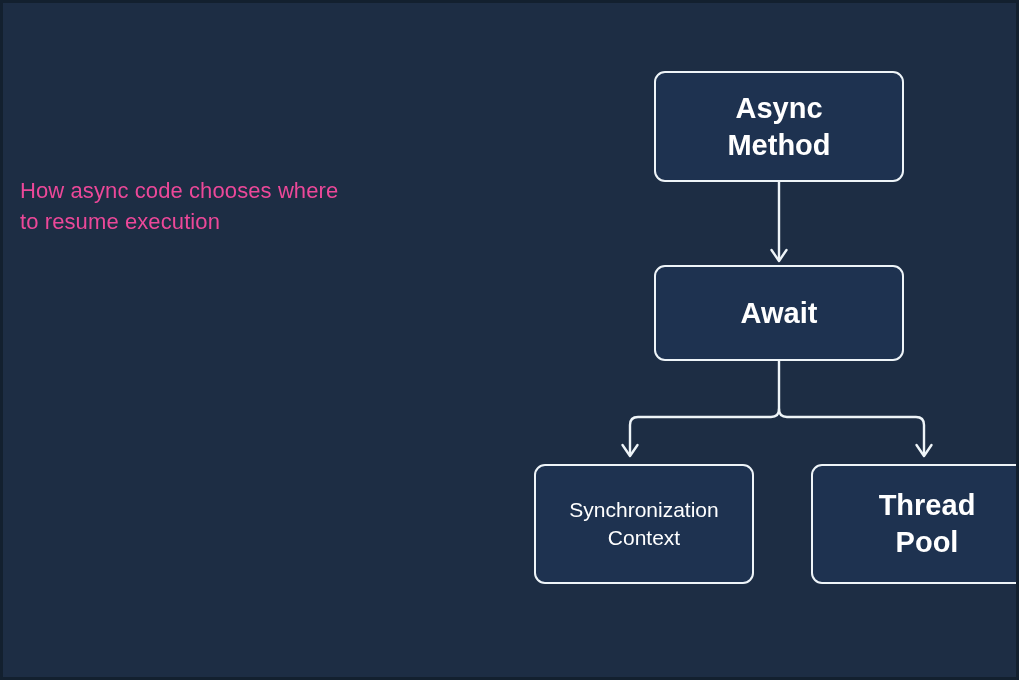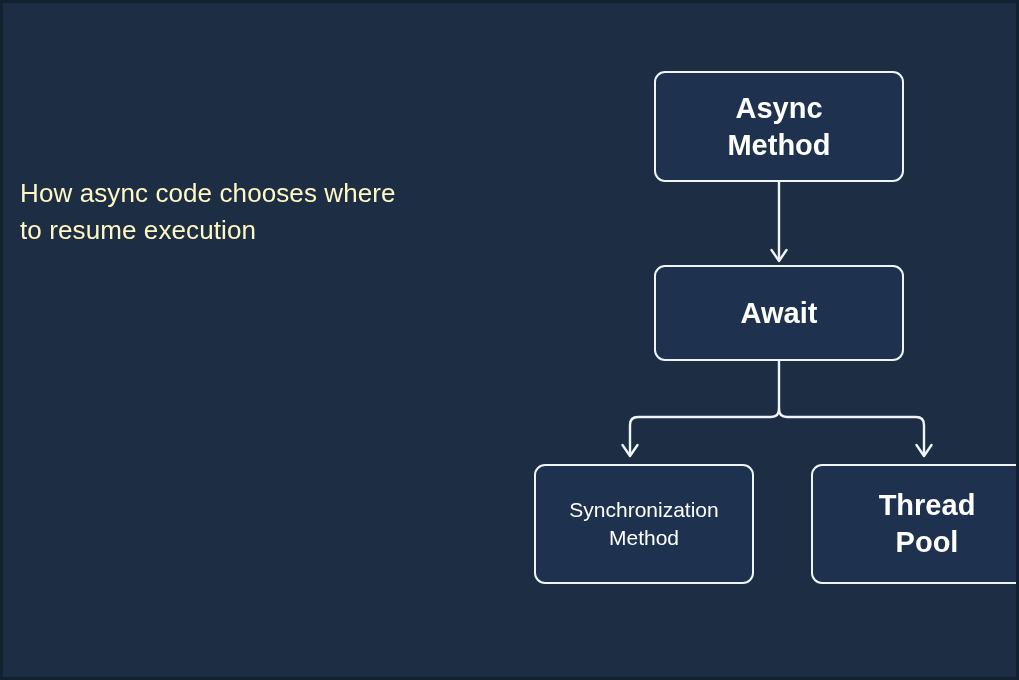--- a/index.html
+++ b/index.html
@@ -30,25 +30,25 @@
     margin: 0;
     font-size: 57px;
     font-weight: bold;
     line-height: 1.26;
     letter-spacing: -0.8px;
     color: #f4f8fb;
     white-space: pre-line;
   }
   #page-subtitle {
     margin: 22px 0 0 0;
-    font-size: 26px;
+    font-size: 22px;
     font-weight: normal;
     line-height: 1.42;
     letter-spacing: 0.1px;
-    color: #fef9c3;
+    color: #ec4899;
     white-space: pre-line;
   }
 
   
   #flowchart {
     position: absolute;
     left: 0;
     top: 0;
     width: 1019px;
     height: 680px;
@@ -107,19 +107,19 @@
         <path d="M913.5,442 L921,453 L928.5,442"></path>
       </g>
     </svg>
 
     <div class="node node-lg" id="node-async-method">Async
 Method</div>
 
     <div class="node node-lg" id="node-await">Await</div>
 
     <div class="node node-sm" id="node-sync-context">Synchronization
-Method</div>
+Context</div>
 
     <div class="node node-lg" id="node-thread-pool">Thread
 Pool</div>
 
   </div>
 </div>
 
 </body></html>

